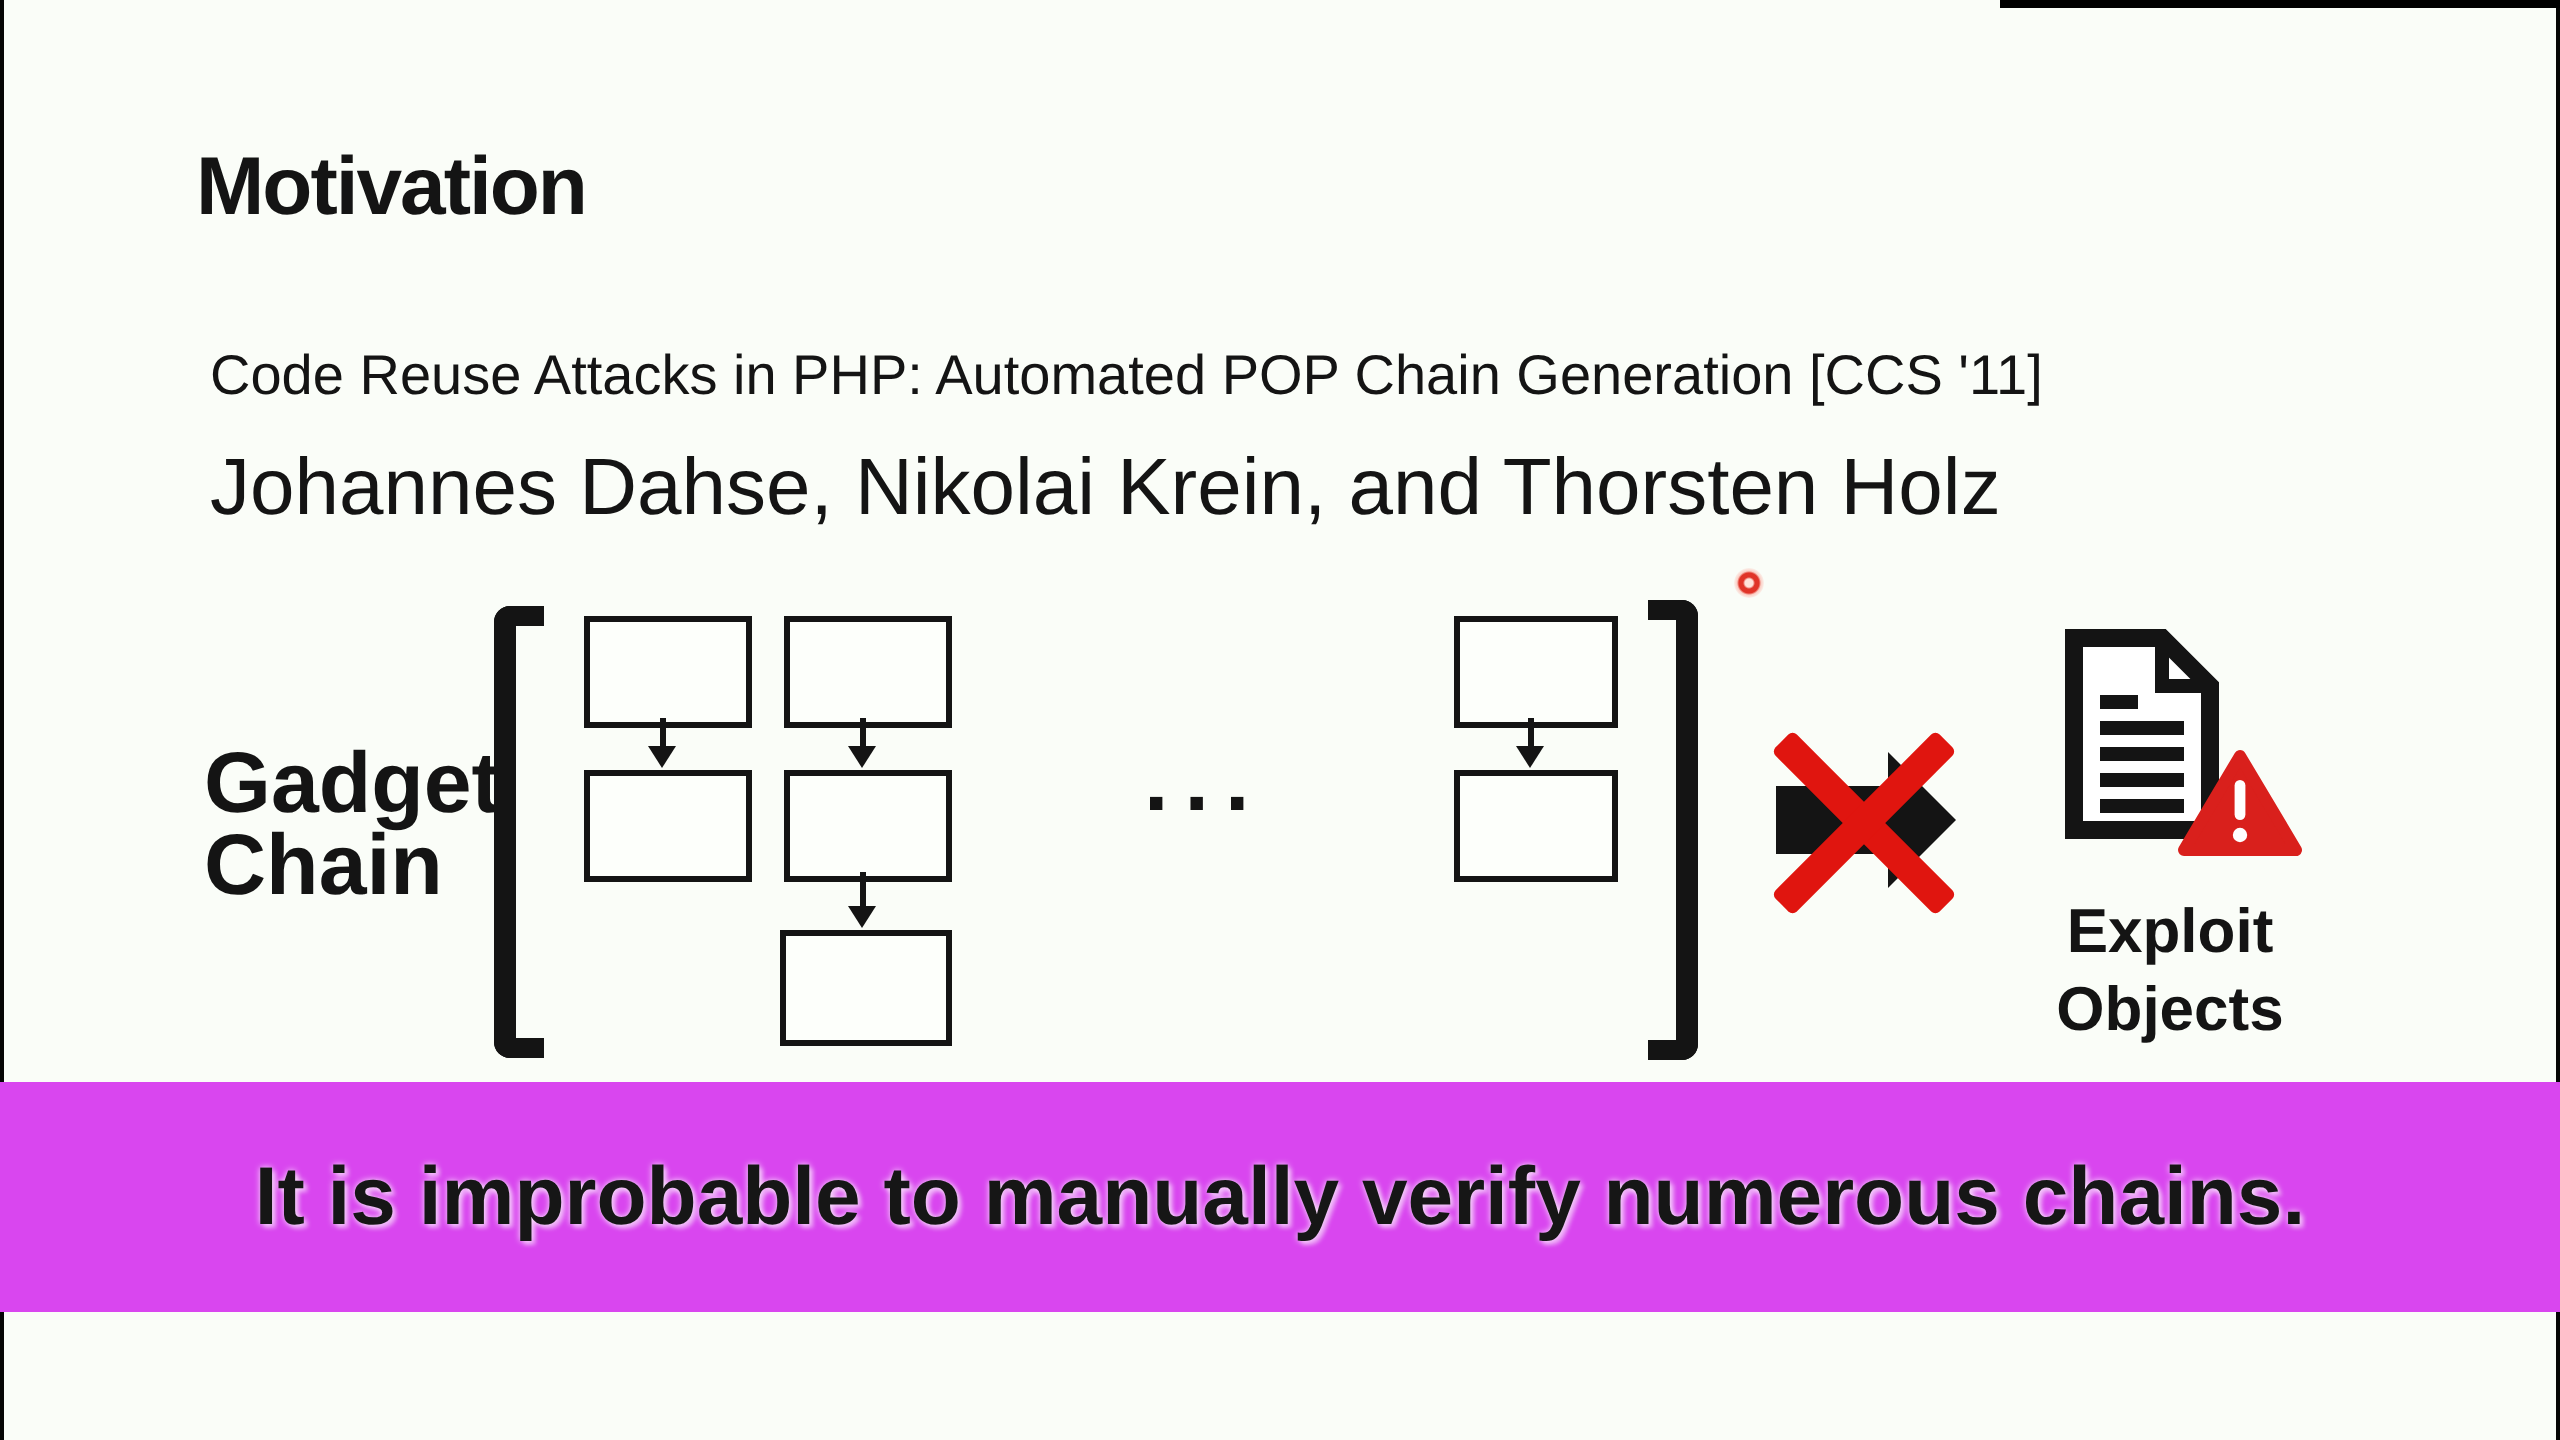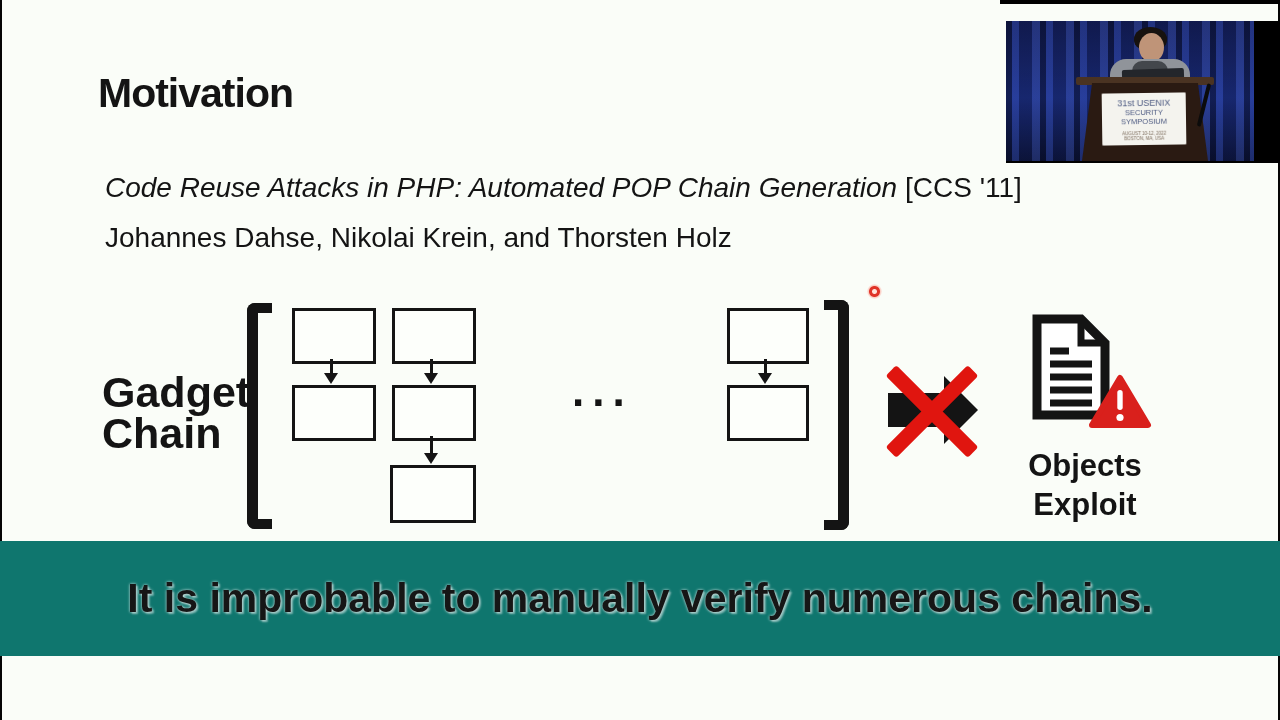--- a/index.html
+++ b/index.html
@@ -8,22 +8,22 @@
     background:#FAFDF8;font-family:"Liberation Sans",sans-serif;color:#141414;
   }
   .edge{position:absolute;background:#050505;}
   .edge-left{left:0;top:0;width:2px;height:720px;}
   .edge-right{right:0;top:0;width:2px;height:720px;}
   .video-top-bar{position:absolute;left:1000px;top:0;width:280px;height:4px;background:#000;}
 
   .slide-title{position:absolute;left:98px;top:70px;font-size:41px;font-weight:bold;letter-spacing:-1px;}
 
   .cite-line1{position:absolute;left:105px;top:172px;font-size:28px;white-space:nowrap;}
-  .cite-work{font-style:italic;}
-  .cite-line2{position:absolute;left:105px;top:222px;font-size:28px;white-space:nowrap;}
+  .cite-work{}
+  .cite-line2{position:absolute;left:105px;top:222px;font-size:40px;white-space:nowrap;}
 
   .chains-label{position:absolute;left:102px;top:372px;font-size:43px;font-weight:bold;line-height:41px;}
 
   .bracket{position:absolute;width:14px;}
   .bracket-left{left:247px;top:303px;height:206px;
     border-left:11px solid #141414;border-top:10px solid #141414;border-bottom:10px solid #141414;
     border-radius:8px 0 0 8px;}
   .bracket-right{left:824px;top:300px;height:210px;
     border-right:11px solid #141414;border-top:10px solid #141414;border-bottom:10px solid #141414;
     border-radius:0 8px 8px 0;}
@@ -44,21 +44,21 @@
   .cross{position:absolute;left:889px;top:368px;width:86px;height:86px;}
   .cross span{position:absolute;left:-15px;top:36px;width:116px;height:15px;background:#E0150F;border-radius:3px;}
   .cross span:nth-child(1){transform:rotate(45deg);}
   .cross span:nth-child(2){transform:rotate(-45deg);}
 
   .doc-icon{position:absolute;left:1030px;top:314px;}
   .warn-icon{position:absolute;left:1088px;top:374px;}
   .exploit-label{position:absolute;left:1012px;top:446px;width:146px;text-align:center;
     font-size:31px;font-weight:bold;line-height:39px;}
 
-  .banner{position:absolute;left:0;top:541px;width:1280px;height:115px;background:#0f766e;
+  .banner{position:absolute;left:0;top:541px;width:1280px;height:115px;background:#d946ef;
     display:flex;align-items:center;justify-content:center;}
   .banner-text{font-size:41px;font-weight:bold;color:#161616;
     text-shadow:0 0 3px rgba(255,255,255,.85),2px 2px 2px rgba(255,255,255,.45);}
 
   .video{position:absolute;left:1006px;top:21px;width:274px;height:140px;overflow:hidden;
     background:linear-gradient(180deg,#141f5e,#1c2f86 55%,#0e1745);border-bottom:2px solid #000;}
   .curtains{position:absolute;inset:0;
     background:repeating-linear-gradient(90deg,rgba(0,0,0,.38) 0 6px,rgba(70,100,210,.28) 6px 13px,
       rgba(0,0,0,.18) 13px 26px,rgba(100,130,230,.20) 26px 34px);}
   .video-black-strip{position:absolute;right:0;top:0;width:26px;height:100%;background:#000;}
@@ -137,40 +137,22 @@
     <path d="M20 89 H62" stroke="#141414" stroke-width="7"></path>
   </svg>
 
   <svg class="warn-icon" width="64" height="56" viewBox="0 0 64 56">
     <path d="M32 4 L60 51 H4 Z" fill="#D9201C" stroke="#D9201C" stroke-width="6" stroke-linejoin="round"></path>
     <rect x="29.3" y="16" width="5.4" height="20" rx="2.7" fill="#ffffff"></rect>
     <circle cx="32" cy="43.5" r="3.6" fill="#ffffff"></circle>
   </svg>
 
   <div class="exploit-label">
+    <div>Exploit</div>
     <div>Objects</div>
-    <div>Exploit</div>
   </div>
 
   <div class="banner">
     <span class="banner-text">It is improbable to manually verify numerous chains.</span>
   </div>
 
-  <div class="video">
-    <div class="curtains"></div>
-    <div class="hair"></div>
-    <div class="head"></div>
-    <div class="body-shirt"></div>
-    <div class="vest"></div>
-    <div class="laptop"></div>
-    <div class="podium-top"></div>
-    <div class="podium"></div>
-    <div class="mic"></div>
-    <div class="sign">
-      <div class="sign-l1">31st USENIX</div>
-      <div class="sign-l2">SECURITY SYMPOSIUM</div>
-      <div class="sign-l3">AUGUST 10-12, 2022</div>
-      <div class="sign-l4">BOSTON, MA, USA</div>
-    </div>
-    <div class="video-black-strip"></div>
-  </div>
 
 </div>
 
 </body></html>

